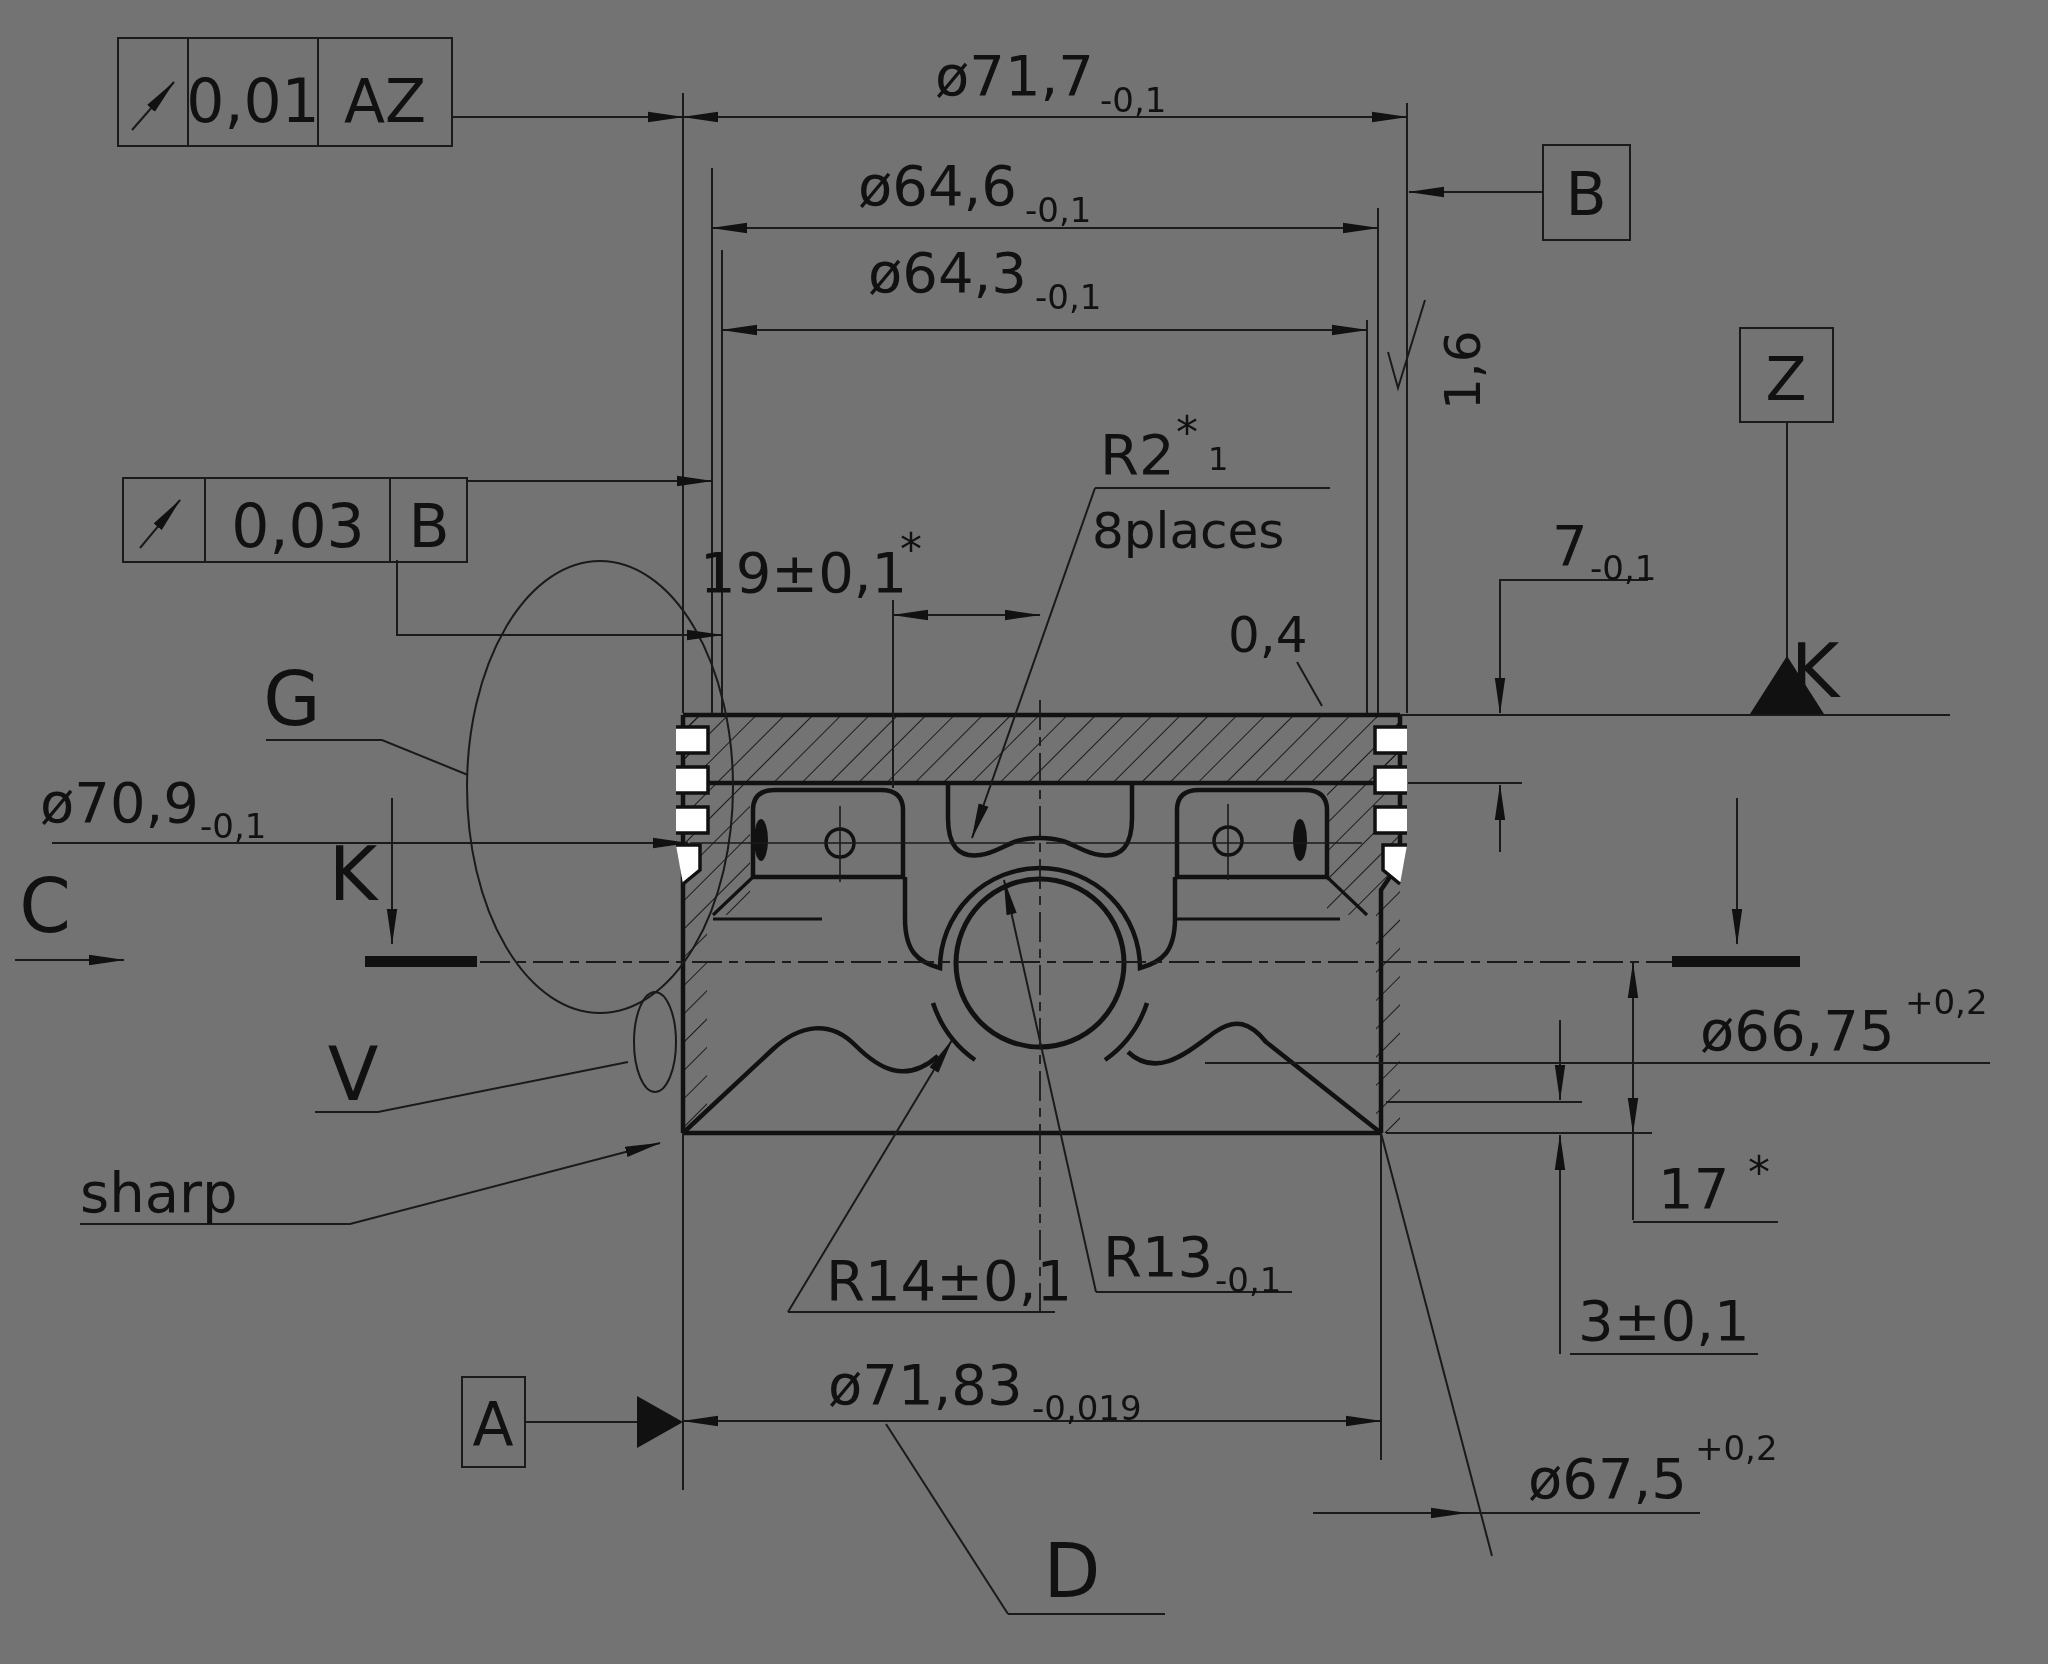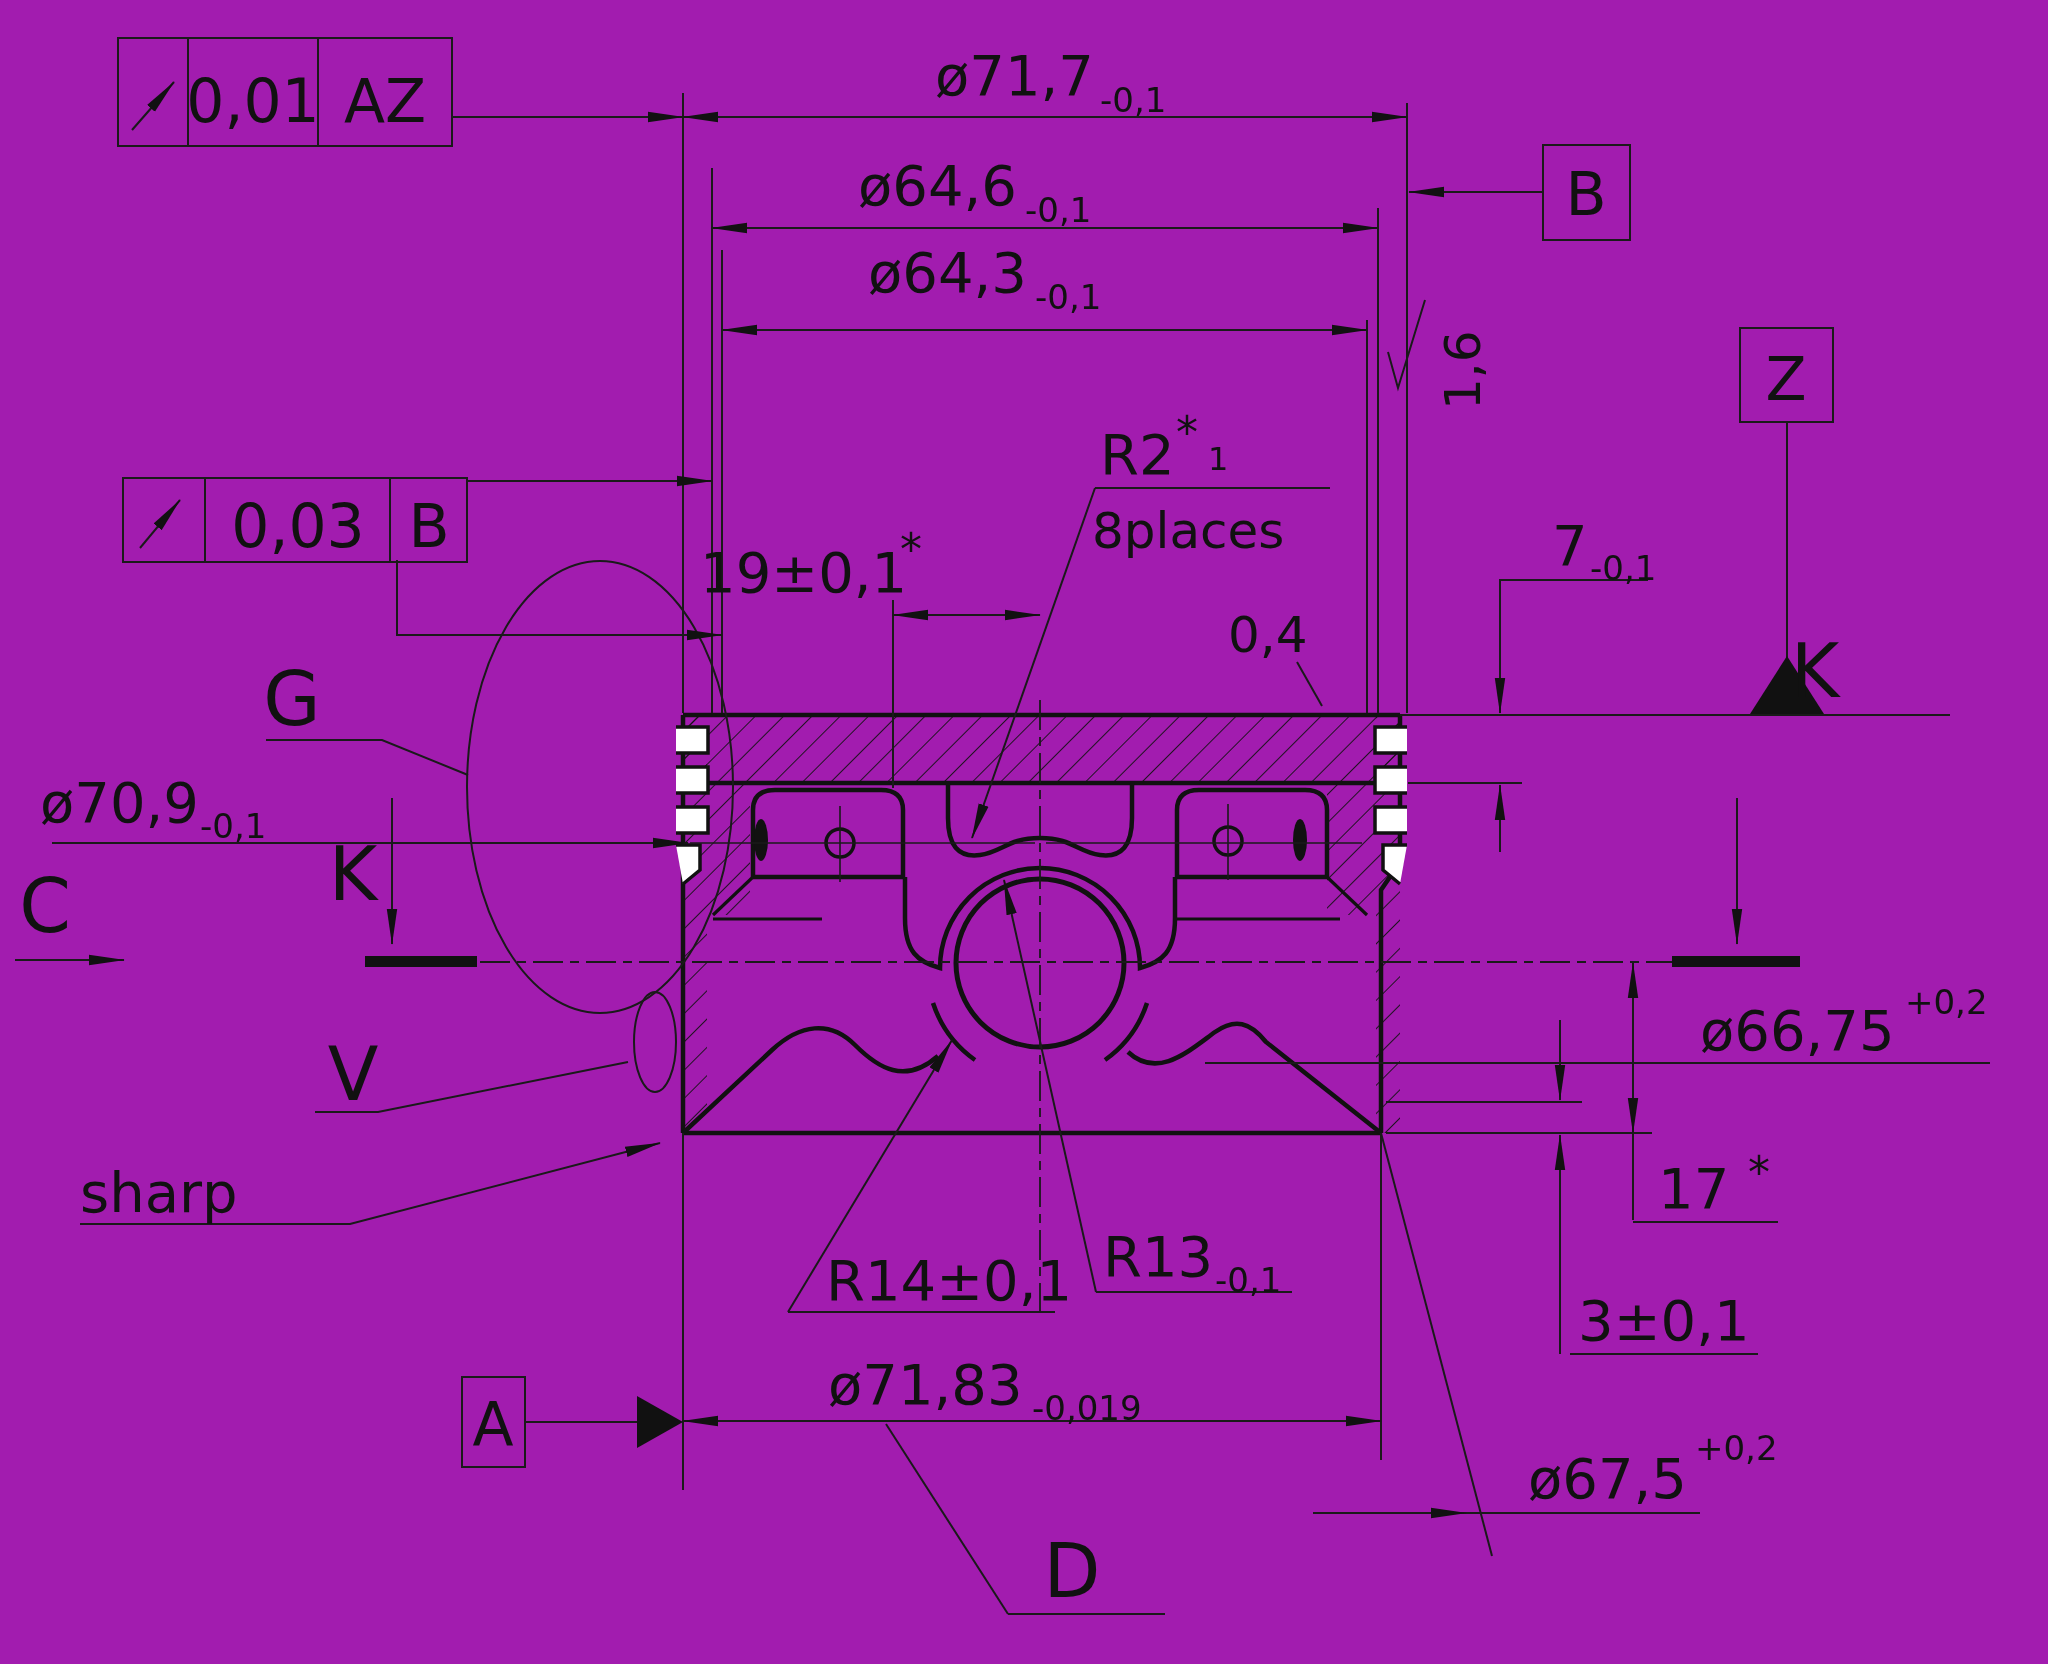--- a/index.html
+++ b/index.html
@@ -1,16 +1,16 @@
 <!DOCTYPE html>
 <html><head>
 <meta charset="utf-8">
 <style>
   html,body{margin:0;padding:0;background:#fff;}
-  .stage{position:relative;width:2048px;height:1664px;background:#a21caf;overflow:hidden;}
+  .stage{position:relative;width:2048px;height:1664px;background:#737373;overflow:hidden;}
   svg{position:absolute;left:0;top:0;}
   svg text{font-family:"DejaVu Sans",sans-serif;fill:#111;}
   .dim{font-size:56px;}
   .tol{font-size:34px;}
   .sup{font-size:44px;}
   .sub{font-size:32px;}
   .letter{font-size:74px;text-anchor:middle;}
   .boxletter{font-size:60px;text-anchor:middle;}
   .note{font-size:50px;}
   .thin{stroke:#1a1a1a;stroke-width:2;fill:none;}

